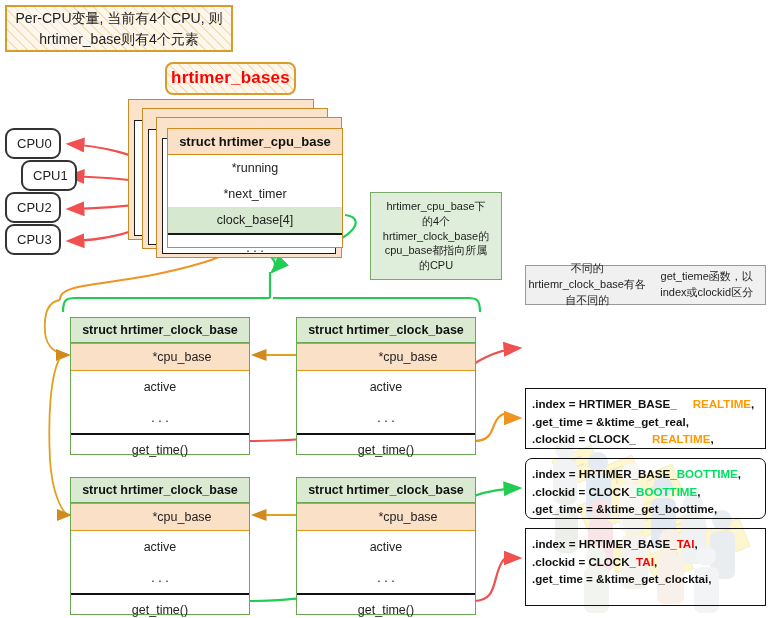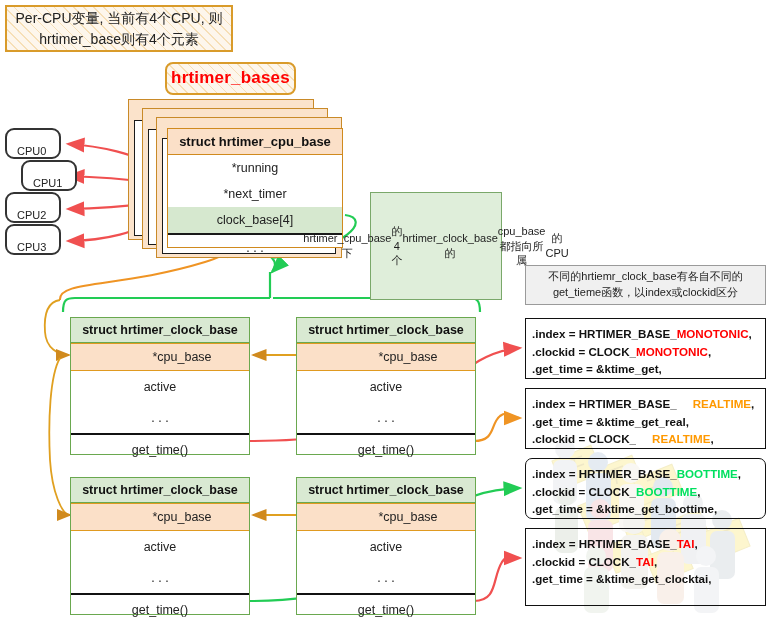--- a/index.html
+++ b/index.html
@@ -30,22 +30,22 @@
   
   .note-gray{
     background:#f0f0f0;border:1px solid #9a9a9a;
     display:flex;align-items:center;justify-content:center;
     text-align:center;color:#1d1d1d;line-height:1.45;
   }
 
   
   .cpu-box{
     border:2px solid #333;border-radius:9px;background:#fff;
-    display:flex;align-items:flex-end;padding-left:10px;
-    font-size:11px;color:#222;
+    display:flex;align-items:center;padding-left:10px;
+    font-size:13px;color:#222;
   }
 
   
   .stack-card{background:#fbe3cb;border:1.5px solid #c98a28;}
   .stack-inner{background:#ffffff;border:1.5px solid #1a1a1a;}
 
   .cpubase{border:1.5px solid #d08a1e;background:#fff;}
   .cpubase-hd{
     background:#fbe0c8;border-bottom:1.5px solid #d08a1e;
     font-weight:bold;font-size:13px;color:#111;
@@ -273,29 +273,29 @@
   <div class="abs cpu-box" style="left:21px;top:160px;width:56px;height:31px;">
     <span>CPU1</span>
     </div>
   <div class="abs cpu-box" style="left:5px;top:192px;width:56px;height:31px;">
     <span>CPU2</span>
     </div>
   <div class="abs cpu-box" style="left:5px;top:224px;width:56px;height:31px;">
     <span>CPU3</span>
     </div>
 
-  <div class="abs note-green" style="left:370px;top:192px;width:132px;height:108px;font-size:11px;flex-direction:row;">
+  <div class="abs note-green" style="left:370px;top:192px;width:132px;height:88px;font-size:11px;flex-direction:column;">
     <div>hrtimer_cpu_base下</div>
     <div>的4个</div>
     <div>hrtimer_clock_base的</div>
     <div>cpu_base都指向所属</div>
     <div>的CPU</div>
   </div>
 
-  <div class="abs note-gray" style="left:525px;top:265px;width:241px;height:40px;font-size:11px;flex-direction:column;">
+  <div class="abs note-gray" style="left:525px;top:265px;width:241px;height:40px;font-size:11px;flex-direction:row;">
     <div>不同的hrtiemr_clock_base有各自不同的</div>
     <div>get_tieme函数，以index或clockid区分</div>
   </div>
 
   <div class="abs cbase" style="left:70px;top:317px;width:180px;height:138px;">
     <div class="cbase-hd">struct hrtimer_clock_base</div>
     <div class="cbase-cpu">*cpu_base</div>
     <div class="cbase-row">active</div>
     <div class="cbase-row">. . .</div>
     <div class="cbase-hr"></div>
@@ -322,29 +322,20 @@
 
   <div class="abs cbase" style="left:296px;top:477px;width:180px;height:138px;">
     <div class="cbase-hd">struct hrtimer_clock_base</div>
     <div class="cbase-cpu">*cpu_base</div>
     <div class="cbase-row">active</div>
     <div class="cbase-row">. . .</div>
     <div class="cbase-hr"></div>
     <div class="cbase-row">get_time()</div>
   </div>
 
-  <div class="abs code-box" style="left:525px;top:318px;width:241px;height:61px;">
-    <div>
-      <span>.index = HRTIMER_BASE_</span><span class="kw-red">MONOTONIC</span><span>,</span>
-    </div>
-    <div>
-      <span>.clockid = CLOCK_</span><span class="kw-red">MONOTONIC</span><span>,</span>
-    </div>
-    <div>.get_time = &amp;ktime_get,</div>
-  </div>
 
   <div class="abs code-box" style="left:525px;top:388px;width:241px;height:61px;">
     <div>
       <span>.index = HRTIMER_BASE_</span><span class="kw-org">REALTIME</span><span>,</span>
     </div>
     <div>.get_time = &amp;ktime_get_real,</div>
     <div>
       <span>.clockid = CLOCK_</span><span class="kw-org">REALTIME</span><span>,</span>
     </div>
   </div>

